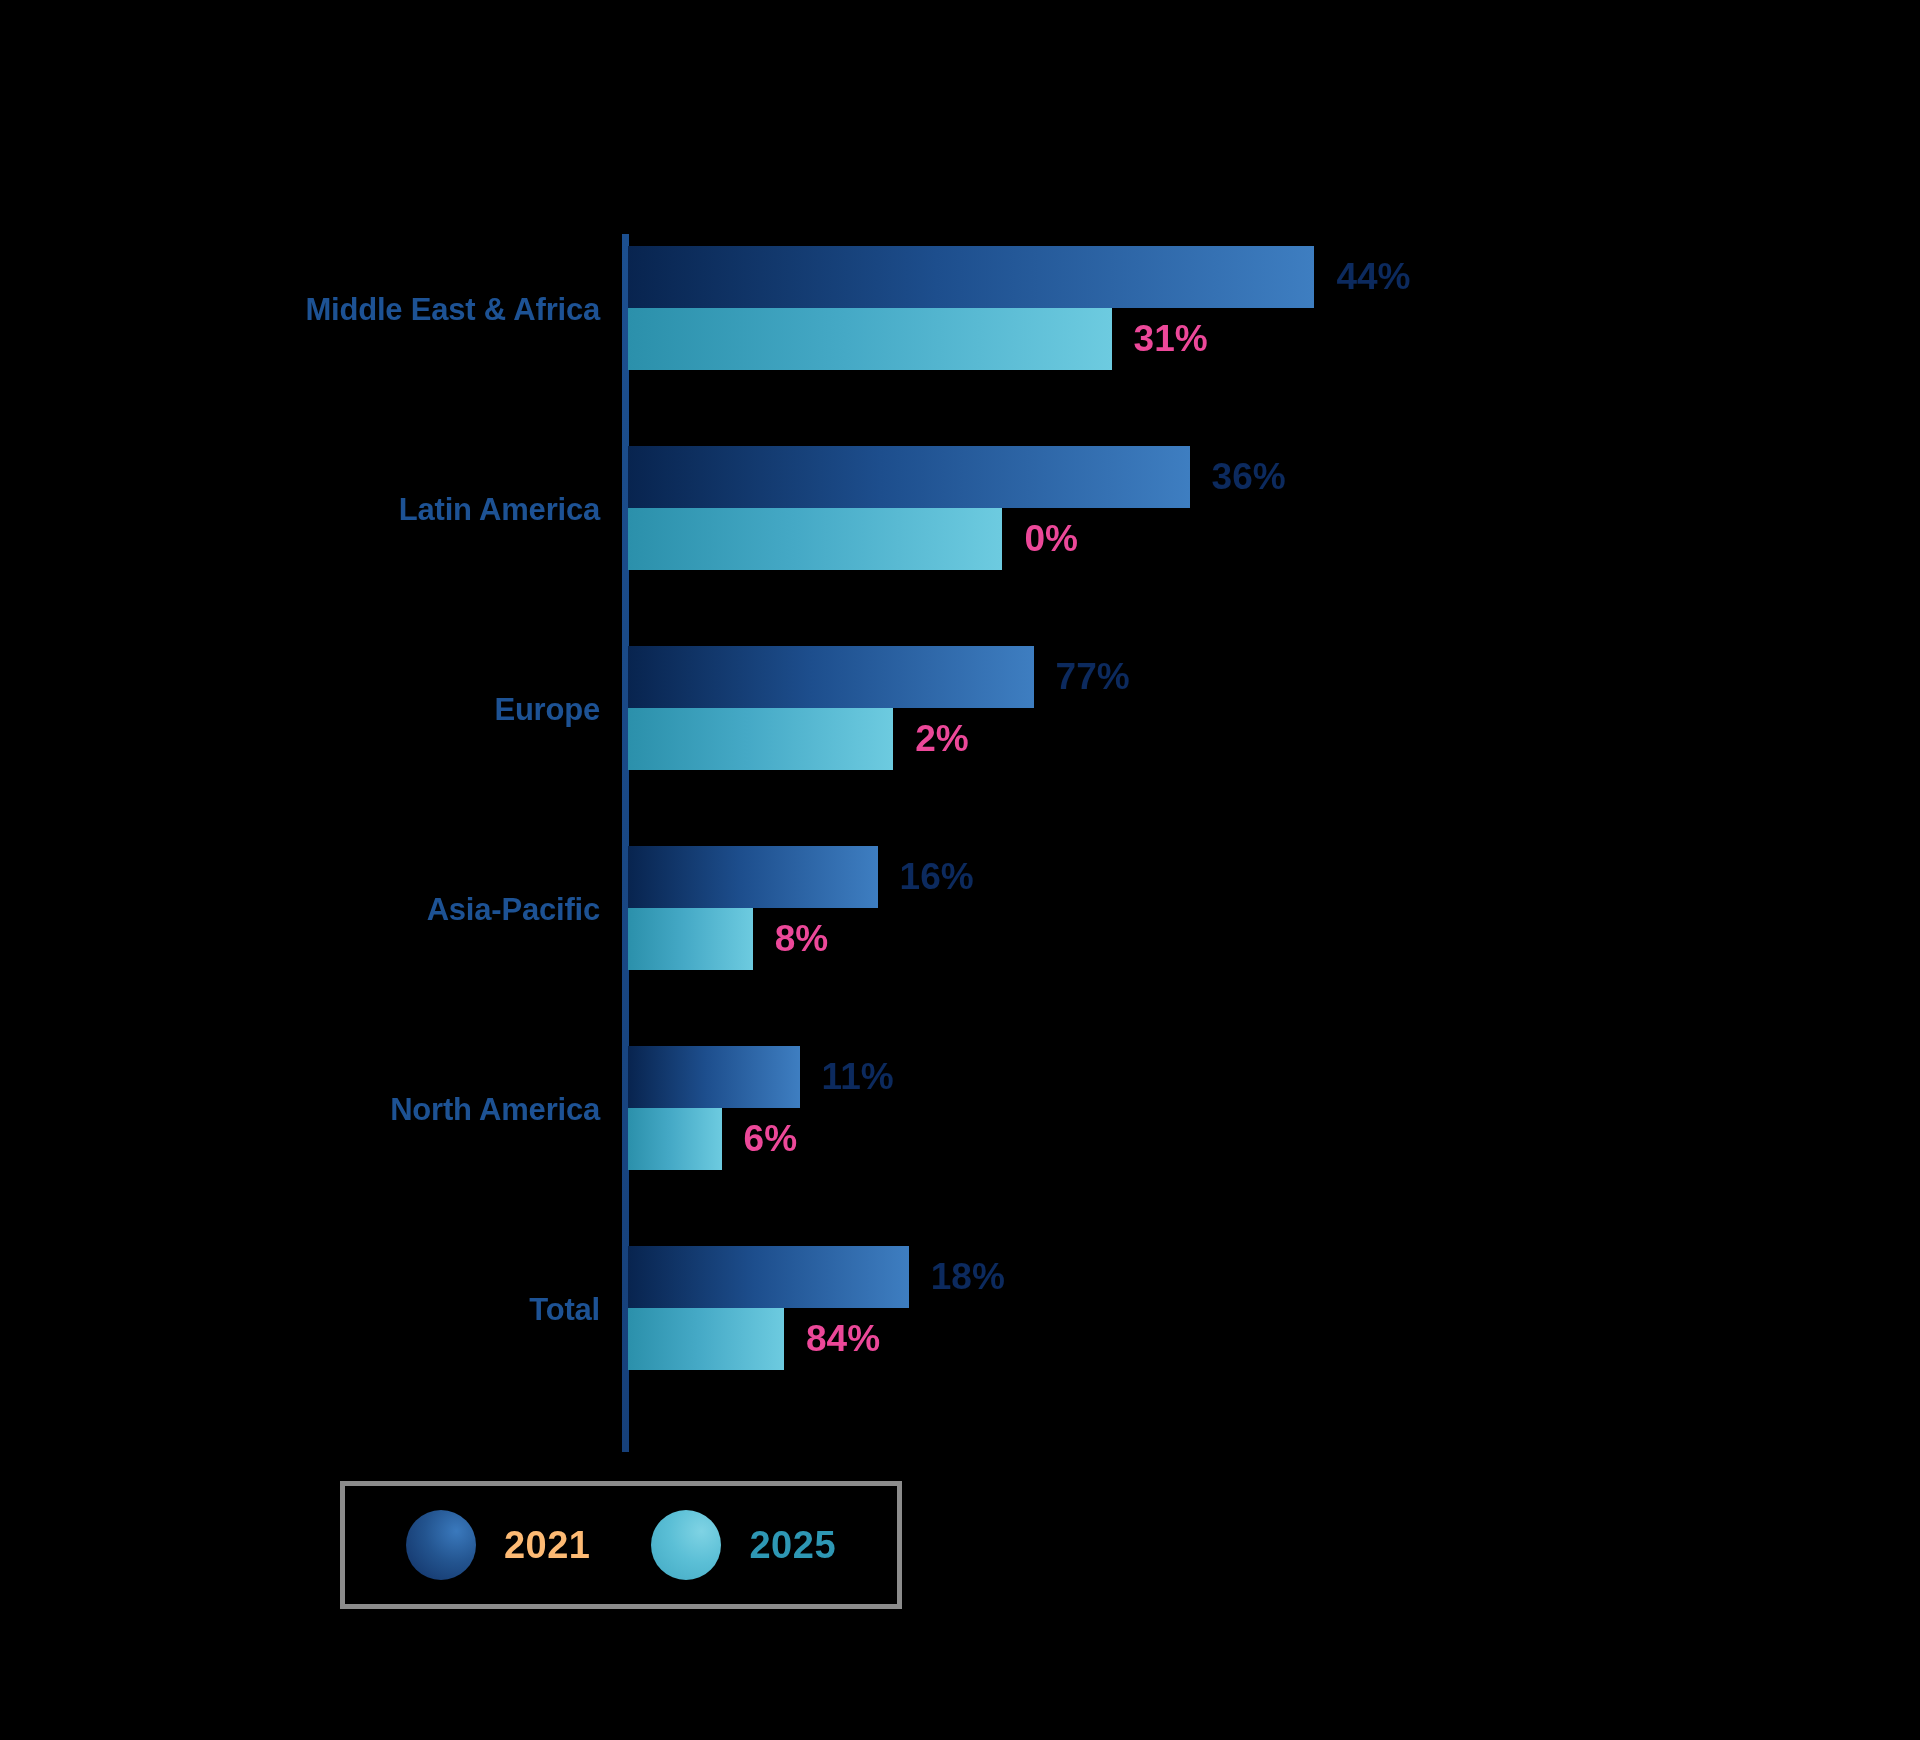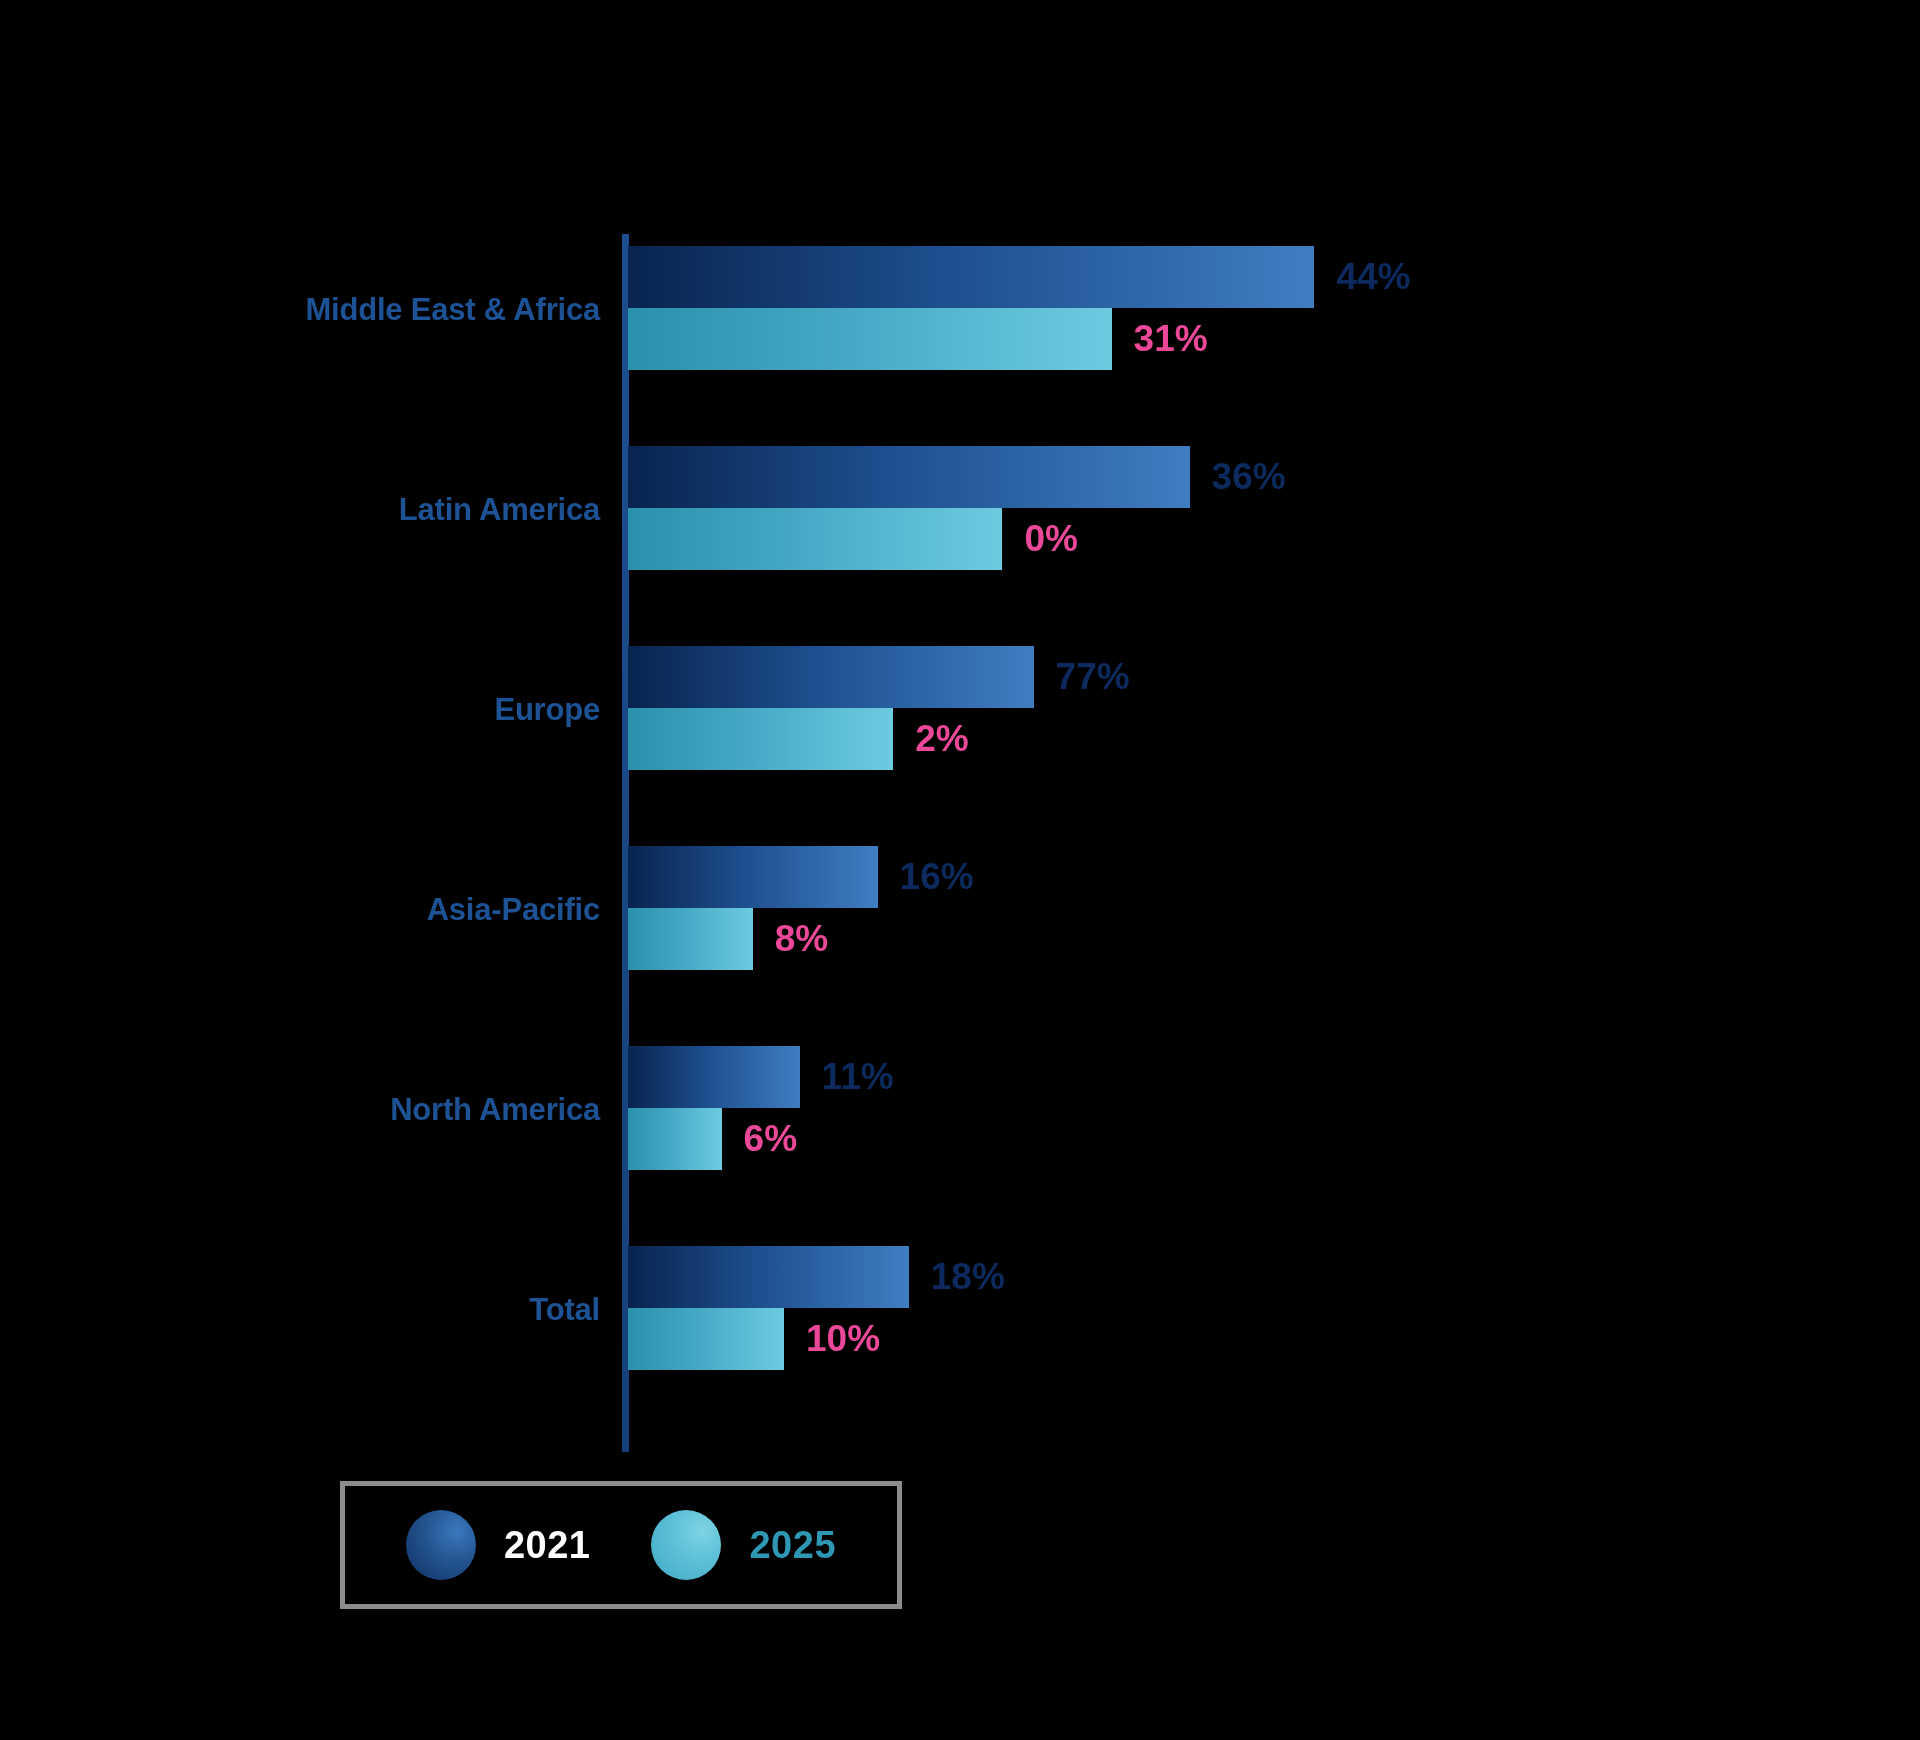--- a/index.html
+++ b/index.html
@@ -118,21 +118,21 @@
     background: radial-gradient(circle at 72% 30%, #3a79bd 0%, #23548f 45%, #102f63 100%);
   }
   .legend-swatch.s2025 {
     background: radial-gradient(circle at 72% 30%, #7fd3e4 0%, #5bbfd6 45%, #41a8c2 100%);
   }
   .legend-label {
     font-size: 38px;
     font-weight: bold;
     letter-spacing: 0.5px;
   }
-  .legend-label.s2021 { color: #ffffff; }
+  .legend-label.s2021 { color: #fdba74; }
   .legend-label.s2025 { color: #2e97b4; }
 </style>
 </head>
 <body>
 
 <div id="chart-root">
 
   <div id="plot">
 
     <div id="axis-line"></div>
@@ -194,21 +194,21 @@
           </div>
         </div>
         <div class="cat-group" style="top: 1246px;">
           <div class="cat-label" style="top: 46px;">Total</div>
           <div class="bar-row" style="top: 0px; width: 1300px;">
             <div class="bar s2021" style="width: 280.8px;"></div>
             <span class="bar-value s2021" style="left: 302.8px;">18%</span>
           </div>
           <div class="bar-row" style="top: 62px; width: 1300px;">
             <div class="bar s2025" style="width: 156px;"></div>
-            <span class="bar-value s2025" style="left: 178px;">10%</span>
+            <span class="bar-value s2025" style="left: 178px;">84%</span>
           </div>
         </div>
       </div>
 
   </div>
 
   <div id="legend">
     <div class="legend-item">
       <span class="legend-swatch s2021"></span>
       <span class="legend-label s2021">2021</span>

